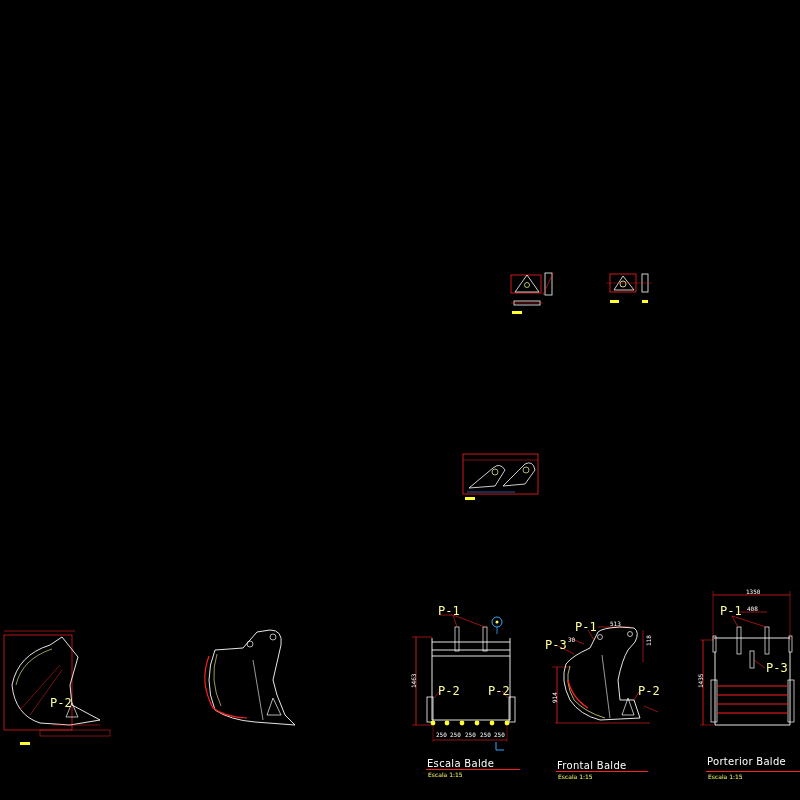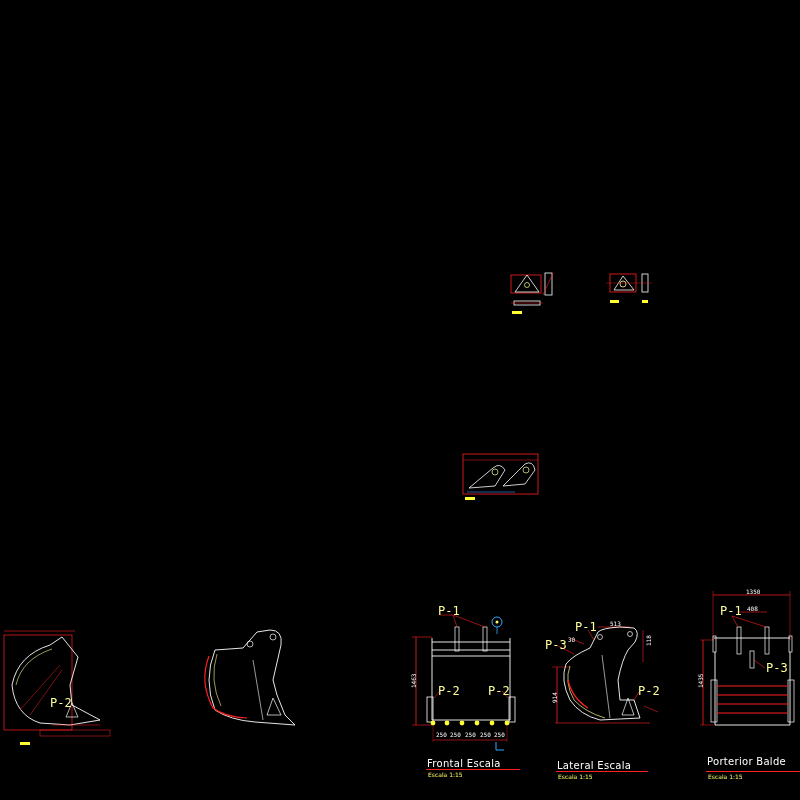--- a/index.html
+++ b/index.html
@@ -133,21 +133,21 @@
   </svg>
   <div class="tag" style="left:38px;top:17px;">P-1</div>
   <div class="tag" style="left:38px;top:97px;">P-2</div>
   <div class="tag" style="left:88px;top:97px;">P-2</div>
   <div class="dimv" style="left:10px;top:98px;">1463</div>
   <div class="dim" style="left:36px;top:141px;">250</div>
   <div class="dim" style="left:50px;top:141px;">250</div>
   <div class="dim" style="left:65px;top:141px;">250</div>
   <div class="dim" style="left:80px;top:141px;">250</div>
   <div class="dim" style="left:94px;top:141px;">250</div>
-  <div class="title" style="left:27px;top:168px;">Frontal Escala</div>
+  <div class="title" style="left:27px;top:168px;">Escala Balde</div>
   <div class="uline" style="left:26px;top:179px;width:94px;"></div>
   <div class="scale" style="left:28px;top:181px;">Escala 1:15</div>
 </div>
 
 <div class="view" style="left:530px;top:600px;width:140px;height:200px;">
   <svg width="140" height="200">
 
     <line x1="68" y1="27" x2="100" y2="27" stroke="#ff2020" stroke-width="0.6"></line>
     <line x1="113" y1="30" x2="113" y2="62" stroke="#ff2020" stroke-width="0.6"></line>
     <line x1="27" y1="67" x2="27" y2="123" stroke="#ff2020" stroke-width="0.8"></line>
@@ -168,21 +168,21 @@
     <line x1="109" y1="92" x2="104" y2="100" stroke="#ff2020" stroke-width="0.6"></line>
     <line x1="114" y1="106" x2="128" y2="112" stroke="#ff2020" stroke-width="0.6"></line>
   </svg>
   <div class="tag" style="left:45px;top:23px;">P-1</div>
   <div class="tag" style="left:15px;top:41px;">P-3</div>
   <div class="tag" style="left:108px;top:87px;">P-2</div>
   <div class="dim" style="left:80px;top:20px;">513</div>
   <div class="dim" style="left:38px;top:36px;">30</div>
   <div class="dimv" style="left:115px;top:46px;">118</div>
   <div class="dimv" style="left:21px;top:103px;">914</div>
-  <div class="title" style="left:27px;top:160px;">Lateral Escala</div>
+  <div class="title" style="left:27px;top:160px;">Frontal Balde</div>
   <div class="uline" style="left:26px;top:171px;width:92px;"></div>
   <div class="scale" style="left:28px;top:173px;">Escala 1:15</div>
 </div>
 
 <div class="view" style="left:680px;top:580px;width:120px;height:220px;">
   <svg width="120" height="220">
 
     <line x1="33" y1="15" x2="110" y2="15" stroke="#ff2020" stroke-width="0.7"></line>
     <line x1="33" y1="11" x2="33" y2="60" stroke="#ff2020" stroke-width="0.5"></line>
     <line x1="110" y1="11" x2="110" y2="60" stroke="#ff2020" stroke-width="0.5"></line>

